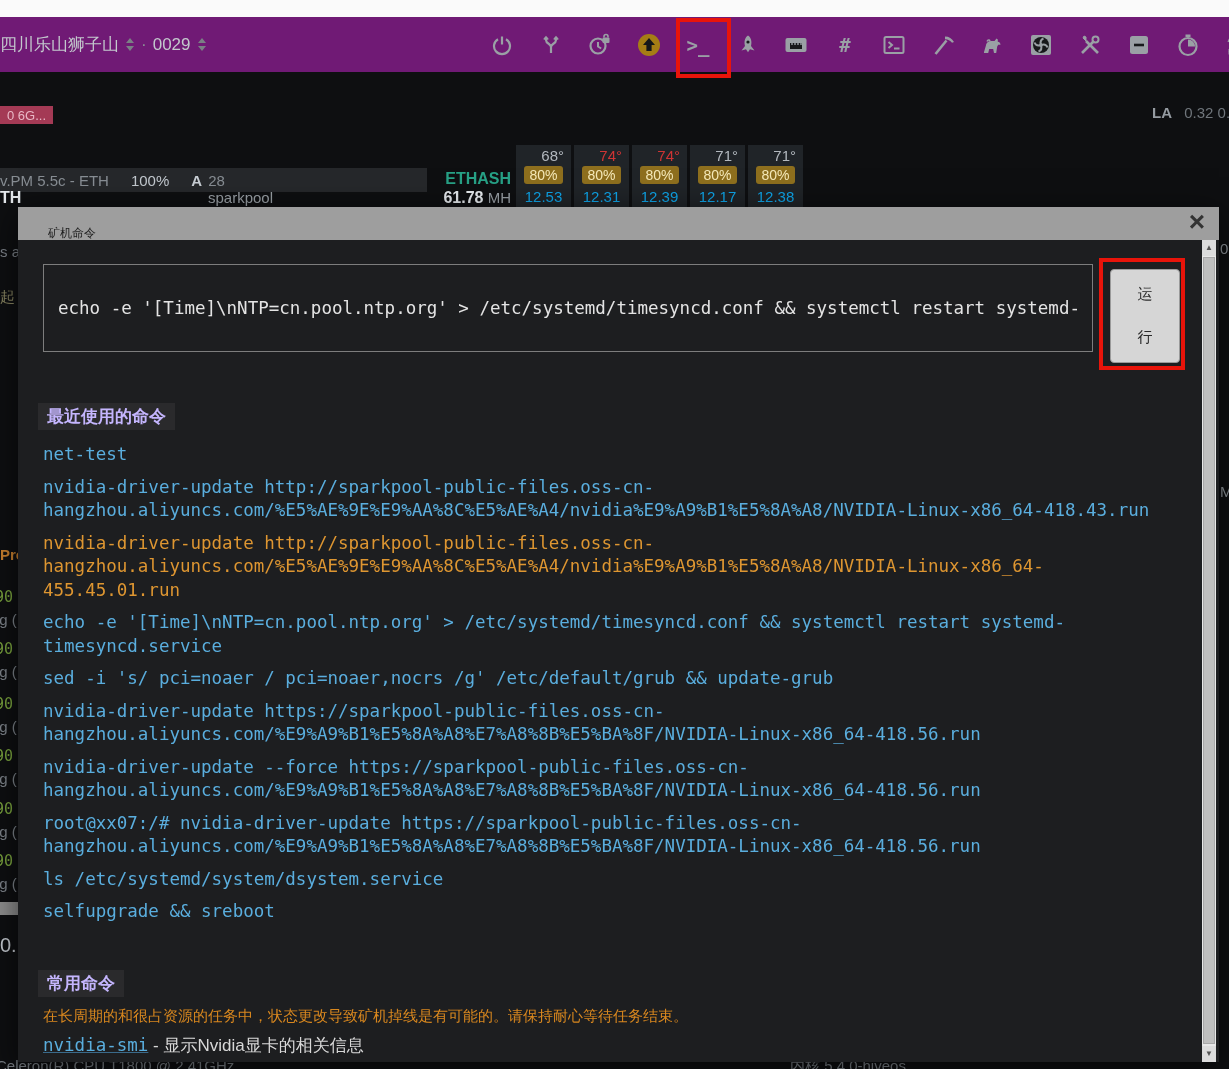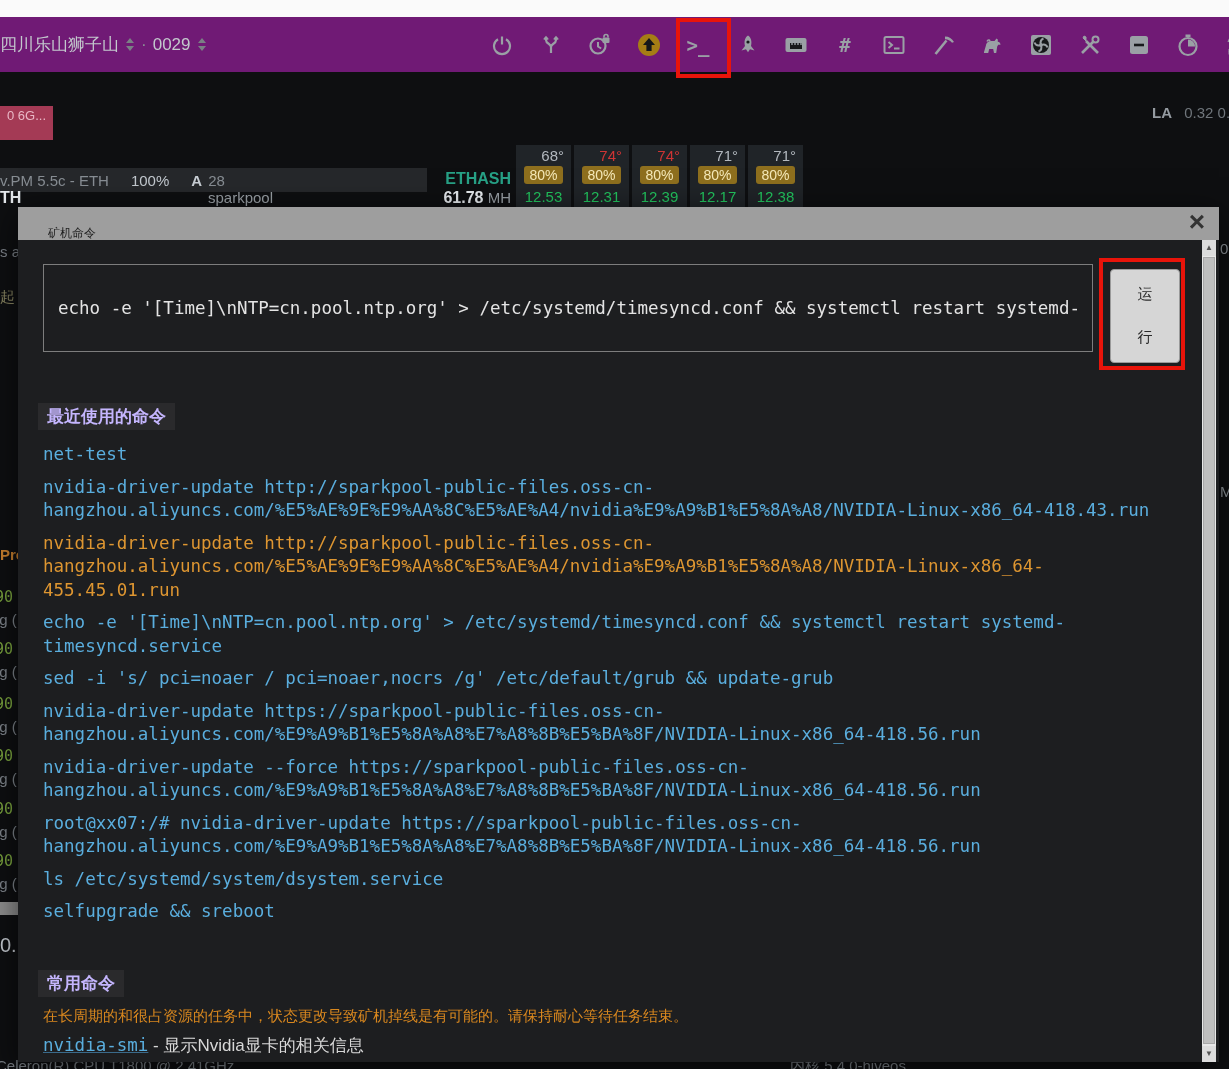--- a/index.html
+++ b/index.html
@@ -16,21 +16,21 @@
   .sort-glyph svg { display:block; }
   #topbar-sep { color:#8a9095; }
   #topbar-icons { position:absolute; left:490px; top:0; height:55px;
                   display:flex; align-items:center; gap:25px; }
   .tb-icon { width:24px; height:24px; display:flex; align-items:center; justify-content:center;
              color:#9aa0a5; font-family:"DejaVu Sans Mono", monospace; font-weight:bold;
              font-size:19px; flex:0 0 auto; }
   .tb-icon svg { display:block; }
 
   
-  #badge-gpu { left:0; top:106px; height:34px; padding:0 7px; background:#a43a55;
+  #badge-gpu { left:0; top:106px; height:18px; padding:0 7px; background:#a43a55;
                color:#e9b8c6; font-size:13px; line-height:19px; }
   #la-row { left:1152px; top:104px; font-size:15px; white-space:nowrap;text-align:center; }
   #la-row .la { color:#959ba1; font-weight:bold; }
   #la-row .laval { color:#6f757b; margin-left:8px; }
   #stats-strip { left:0; top:168px; width:427px; height:24px; background:#26282b;
                  display:flex; align-items:center; font-size:15px; white-space:nowrap; }
   #stats-strip .dim { color:#878d93; }
   #stats-strip .pct { color:#c2c8ce; margin-left:22px; }
   #stats-strip .acc { color:#c8ced4; font-weight:bold; margin-left:22px; }
   #stats-strip .accv { color:#878d93; margin-left:6px; }
@@ -41,21 +41,21 @@
   #row2 .pool { position:absolute; left:208px; }
   #row2 .hr { position:absolute; right:4px; white-space:nowrap; }
   #row2 .hr b { color:#e8ecf0; font-size:16px; }
   #gpu-cells { left:516px; top:145px; display:flex; gap:3px; }
   .gpu { width:55px; background:#202428; padding:2px 0 4px; }
   .gpu .temp { text-align:right; padding-right:7px; color:#b3b9bf; font-size:15px; }
   .gpu.hot .temp { color:#cf3434; }
   .gpu .fanwrap { text-align:center; margin-top:2px; }
   .gpu .fan { display:inline-block; background:#8e6f1e; color:#f5e9b8; border-radius:3px;
               font-size:14px; padding:1px 5px; }
-  .gpu .hash { text-align:center; color:#22c55e; font-size:15px; margin-top:4px; }
+  .gpu .hash { text-align:center; color:#0ea5e9; font-size:15px; margin-top:4px; }
 
   .frag { position:absolute; font-size:15px; color:#7d838a; white-space:nowrap; }
   .frag.green { color:#7aa43e; font-family:"DejaVu Sans Mono", monospace; }
   .frag.orange { color:#c9802e; font-weight:bold; }
   .frag.khaki { color:#8a8662; }
   #frag-bar { left:0; top:902px; width:18px; height:13px; background:#8e8e8e; }
   #frag-zero { left:0; top:934px; color:#c5cad0; font-size:20px; }
   #bottom-left { left:-4px; top:1057px; color:#7b8187; font-size:15px; white-space:nowrap; }
   #bottom-right { left:790px; top:1057px; color:#7b8187; font-size:15px; white-space:nowrap; }
 

